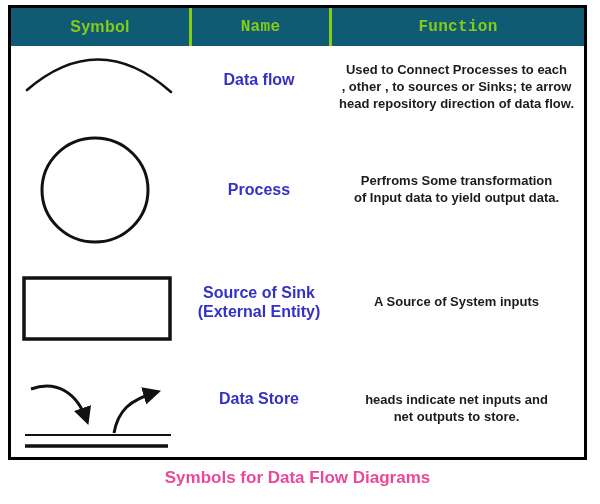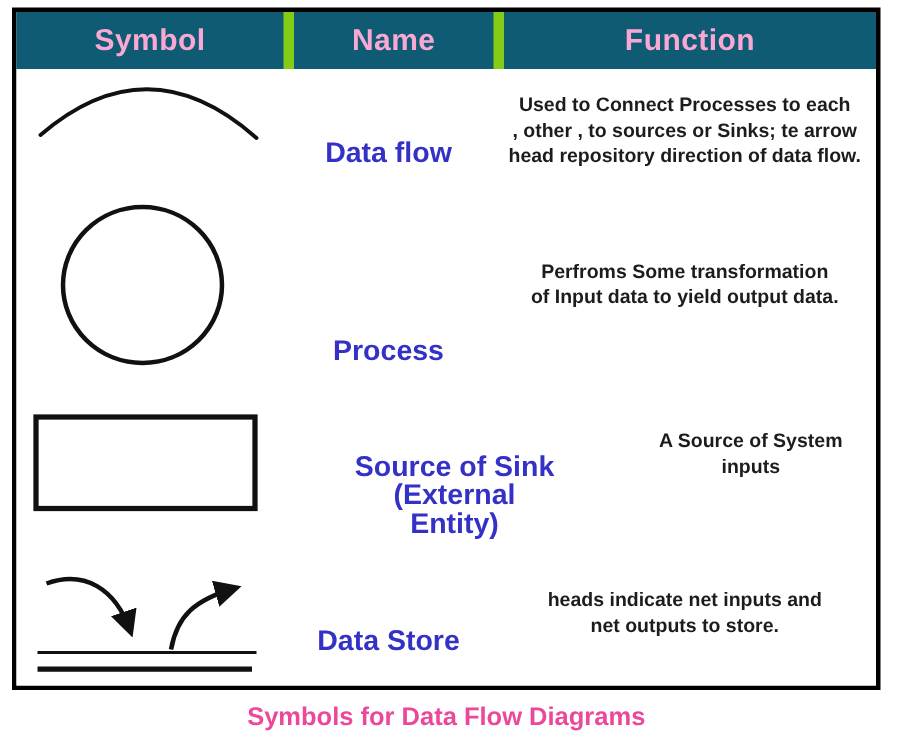--- a/index.html
+++ b/index.html
@@ -10,36 +10,36 @@
   }
   .dfd-table{
     position:absolute;left:8px;top:5px;width:579px;
     border:3px solid #000000;background:#ffffff;box-sizing:border-box;
   }
   .grid-row{
     display:grid;grid-template-columns:178px 140px 1fr;
   }
   .hdr-row{height:38px;background:#0e5b73;}
   .hdr{
-    color:#f9a8d4;font-weight:bold;font-size:20px;
+    color:#84cc16;font-weight:bold;font-size:16px;
     display:flex;align-items:center;justify-content:center;
     box-sizing:border-box;letter-spacing:.3px;
   }
-  .hdr.c2,.hdr.c3{border-left:7px solid #84cc16;}
+  .hdr.c2,.hdr.c3{border-left:3px solid #84cc16;font-family:Liberation Mono, monospace;}
   .row{background:#ffffff;}
   .row1{height:88px;}
   .row2{height:110px;}
-  .row3{height:115px;gap:44px;}
+  .row3{height:115px;}
   .row4{height:98px;}
   .cell{box-sizing:border-box;}
   .sym{position:relative;}
   .sym svg{position:absolute;left:0;top:0;}
   .name{
-    display:flex;flex-direction:column;align-items:center;justify-content:flex-end;
-    color:#3431c6;font-weight:bold;font-size:19px;line-height:19px;text-align:center;
+    display:flex;flex-direction:column;align-items:center;justify-content:center;
+    color:#3431c6;font-weight:bold;font-size:16px;line-height:19px;text-align:center;
   }
   .fn{
     display:flex;flex-direction:column;align-items:center;justify-content:center;
     color:#1c1c1c;font-weight:bold;font-size:13px;line-height:17px;text-align:center;
     padding:0 6px;
   }
   .fn span, .name span{display:block;}
   .row1 .name{padding-bottom:22px;}
   .row1 .fn{padding-bottom:8px;}
   .row4 .name{padding-bottom:20px;}

